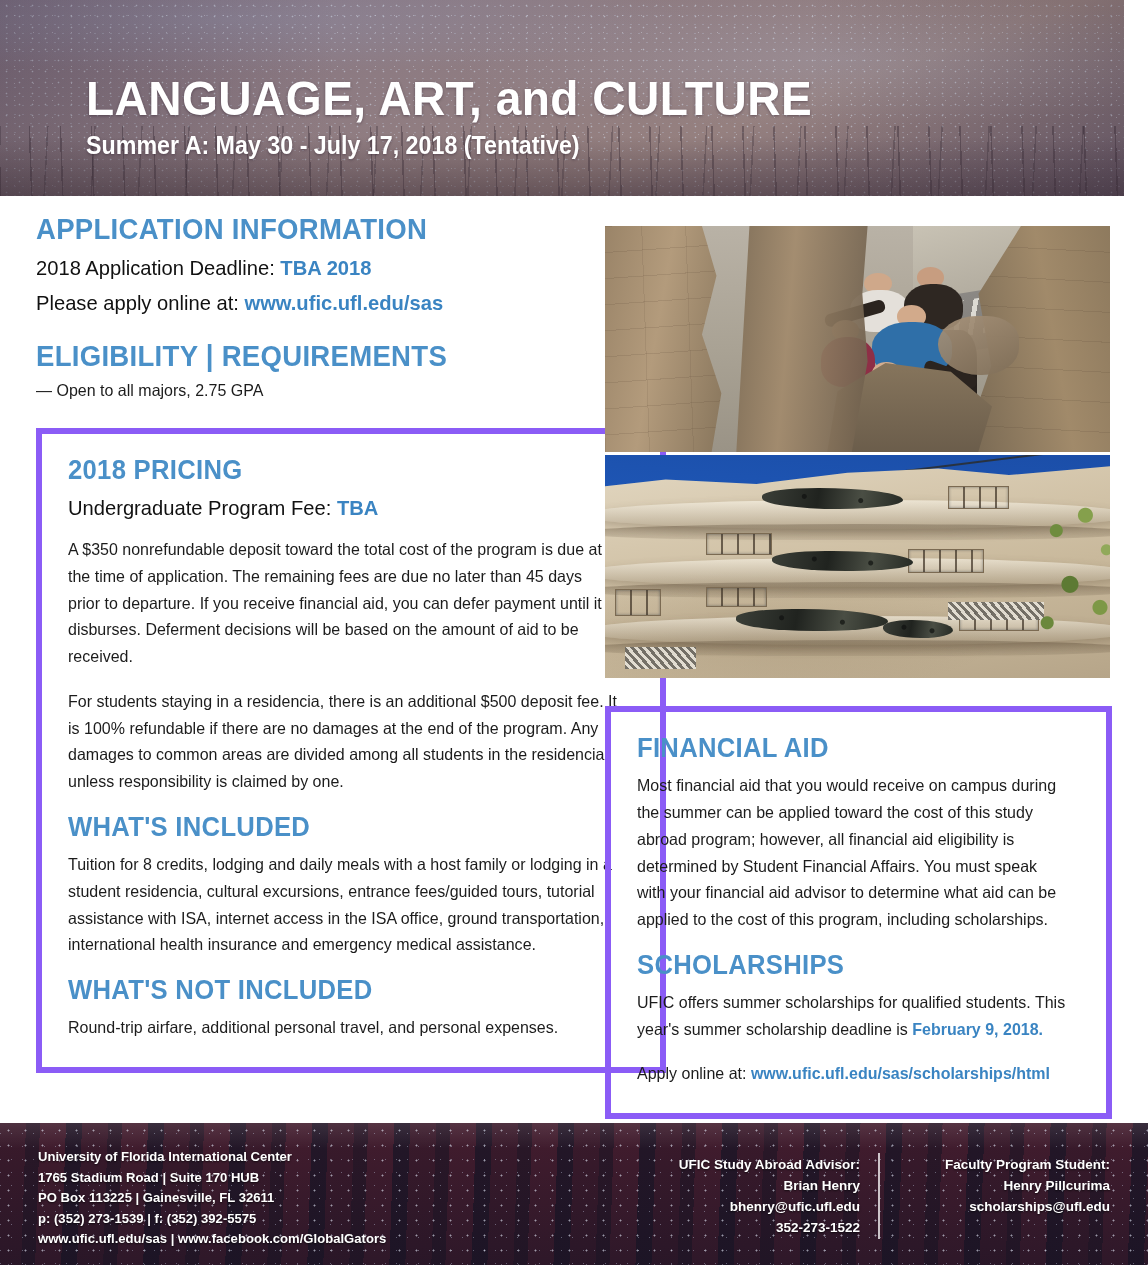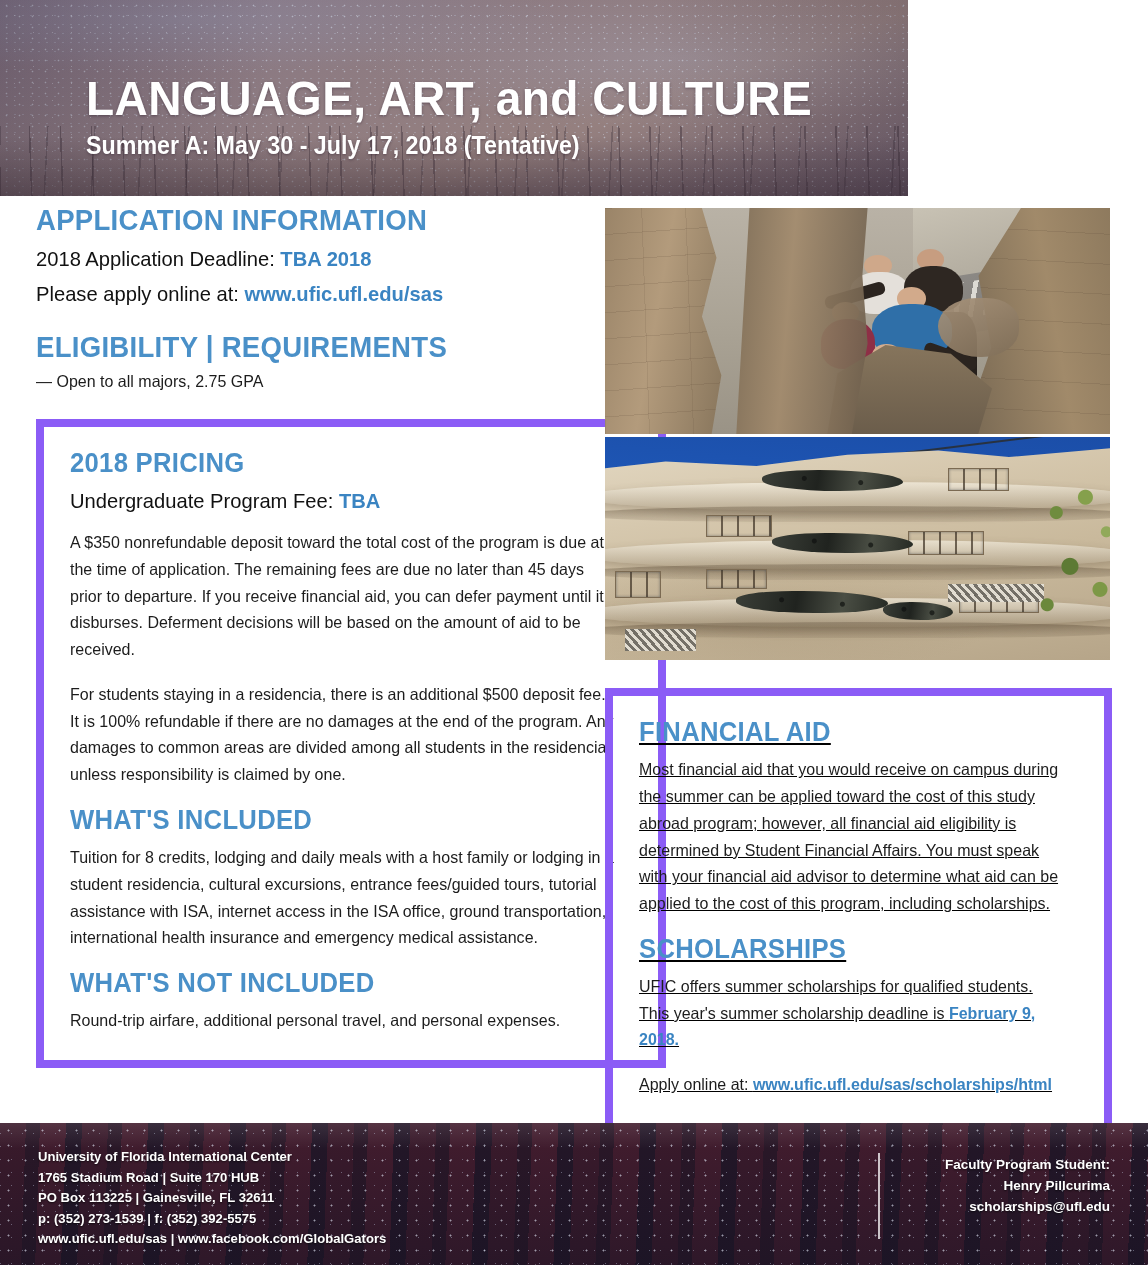--- a/index.html
+++ b/index.html
@@ -9,21 +9,21 @@
     height: 1265px;
     background: #ffffff;
     font-family: "Liberation Sans", sans-serif;
     overflow: hidden;
     position: relative;
   }
 
   
   .header {
     position: relative;
-    width: 908px;
+    width: 1124px;
     height: 196px;
     overflow: hidden;
     background: #8e7a85;
   }
   .header-bg {
     position: absolute;
     inset: 0;
     background:
       radial-gradient(ellipse 60% 40% at 20% 10%, rgba(150,160,190,.30), transparent 70%),
       radial-gradient(ellipse 50% 50% at 75% 30%, rgba(170,175,200,.26), transparent 70%),
@@ -85,29 +85,28 @@
   .sheet {
     position: relative;
     width: 1148px;
     height: 927px;
     background: #ffffff;
   }
 
   .col-left {
     position: absolute;
     left: 36px;
-    top: 9px;
+    top: 18px;
     width: 630px;
   }
   .col-right {
     position: absolute;
     left: 605px;
-    top: 12px;
+    top: 30px;
     width: 507px;
-    text-decoration: underline;
   }
 
   h2.sec {
     font-family: "Liberation Sans Narrow", "Liberation Sans", sans-serif;
     font-weight: bold;
     font-size: 29px;
     line-height: 1.05;
     color: #4a90c8;
     letter-spacing: 0.3px;
     transform: scaleX(0.95);
@@ -136,21 +135,21 @@
   .blue { color: #3a84c2; font-weight: bold; }
 
   .mt6 { margin-top: 6px; }
   .mt10 { margin-top: 10px; }
   .mt14 { margin-top: 14px; }
   .mt18 { margin-top: 18px; }
   .mt24 { margin-top: 24px; }
 
   
   .panel {
-    border: 8px solid #8b5cf6;
+    border: 6px solid #8b5cf6;
     padding: 22px 26px 26px 26px;
   }
 
   
   .photo {
     width: 505px;
     overflow: hidden;
     position: relative;
   }
   .photo-top { height: 226px; }
@@ -488,20 +487,26 @@
   <div class="footer-top-fade"></div>
 
   <div class="f-left">
     <div>University of Florida International Center</div>
     <div>1765 Stadium Road | Suite 170 HUB</div>
     <div>PO Box 113225 | Gainesville, FL 32611</div>
     <div>p: (352) 273-1539 | f: (352) 392-5575</div>
     <div>www.ufic.ufl.edu/sas | www.facebook.com/GlobalGators</div>
   </div>
 
+  <div class="f-advisor">
+    <div>UFIC Study Abroad Advisor:</div>
+    <div>Brian Henry</div>
+    <div>bhenry@ufic.ufl.edu</div>
+    <div>352-273-1522</div>
+  </div>
 
   <div class="f-divider"></div>
 
   <div class="f-director">
     <div>Faculty Program Student:</div>
     <div>Henry Pillcurima</div>
     <div>scholarships@ufl.edu</div>
   </div>
 </div>
 

